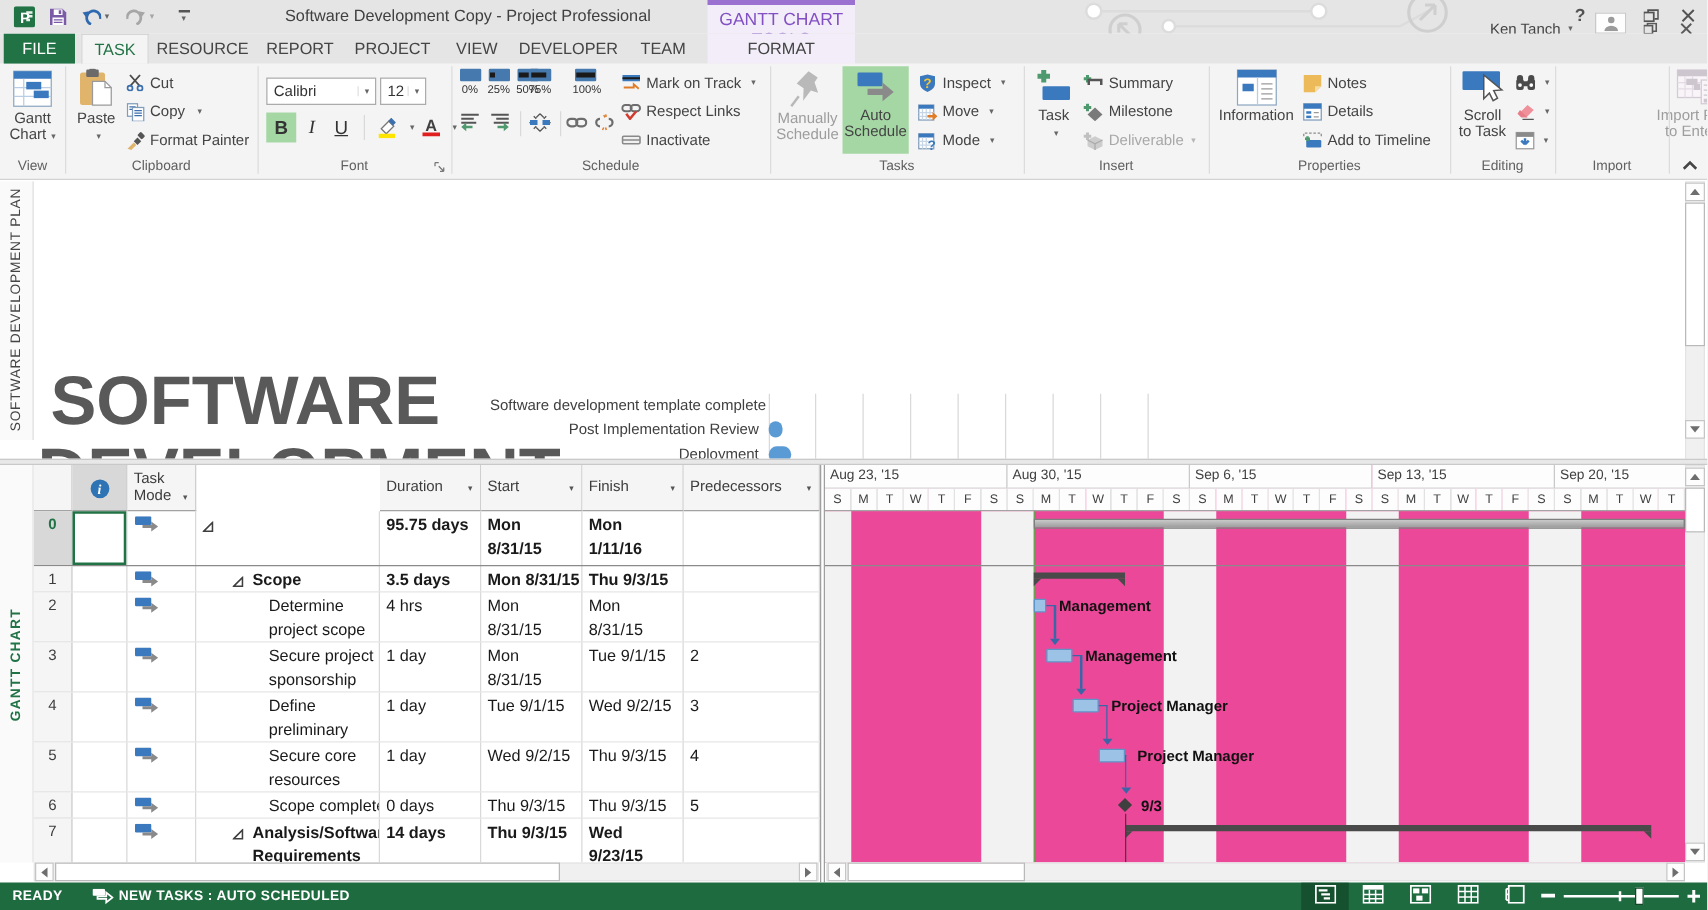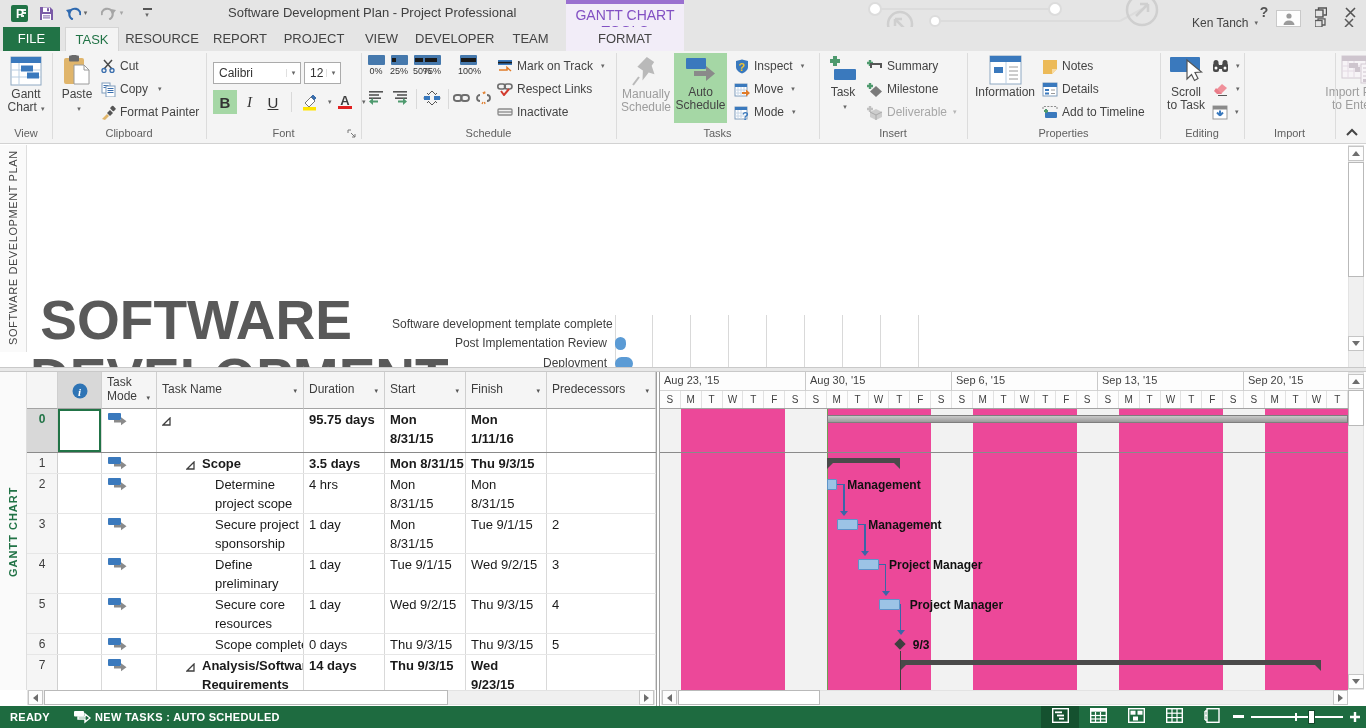--- a/index.html
+++ b/index.html
@@ -153,21 +153,21 @@
           <path d="M13 11 a5.5 5.5 0 1 0 -8 3" fill="none" stroke="#a6a6a6" stroke-width="2.2" transform="rotate(50 8 7)"></path>
           <path d="M15 4 l-5 -1 l2 5 z" fill="#a6a6a6"></path>
         </svg>
       <span class="dd-solo" style="margin-left:3px;color:#a6a6a6;">▾</span>
     </div>
     <div class="qat-btn" style="left:138px;width:18px;flex-direction:column;">
       <div style="width:9px;height:2px;background:#555;margin-bottom:1px;"></div>
       <span class="dd-solo">▾</span>
     </div>
 
-    <span class="win-title" style="left:228px;">Software Development Plan - Project Professional</span>
+    <span class="win-title" style="left:228px;">Software Development Copy - Project Professional</span>
 
     <div class="ctx-zone-top" style="left:566px;top:0;width:118px;height:27px;"></div>
     <div class="ctx-accent" style="left:566px;top:0;width:118px;height:4px;"></div>
     <div class="ctx-label" style="left:566px;top:7px;width:118px;">GANTT CHART TOOLS</div>
 
     <div class="winctl" style="left:1253px;top:2px;width:22px;height:20px;font-size:14px;font-weight:bold;">?</div>
     <div class="winctl" style="left:1281px;top:2px;width:22px;height:20px;">
         <svg width="11" height="10">
           <rect x="0" y="7" width="11" height="2" fill="#535353"></rect>
         </svg>
@@ -655,24 +655,20 @@
         <div class="th-cell" style="left: 0px; width: 31px;"></div>
         <div class="th-cell" style="left: 31px; width: 44px; background: rgb(216, 216, 216);">
           <svg style="position:absolute;left:14px;top:11px;" width="16" height="16" viewBox="0 0 16 16">
             <circle cx="8" cy="8" r="7.5" fill="#2e74b5"></circle>
             <text x="6" y="12.5" font-size="11" font-weight="bold" font-style="italic" fill="#fff" font-family="Liberation Serif,serif">i</text>
           </svg>
         </div>
         <div class="th-cell" style="left: 75px; width: 55px;">
           <span class="lbl" style="top: 3px;">Task<br>Mode </span>
           <span class="flt" style="top: 22px;">▾</span>
-        </div>
-        <div class="th-cell" style="left: 130px; width: 147px;">
-          <span class="lbl">Task Name</span>
-          <span class="flt">▾</span>
         </div>
         <div class="th-cell" style="left: 277px; width: 81px;">
           <span class="lbl">Duration</span>
           <span class="flt">▾</span>
         </div>
         <div class="th-cell" style="left: 358px; width: 81px;">
           <span class="lbl">Start</span>
           <span class="flt">▾</span>
         </div>
         <div class="th-cell" style="left: 439px; width: 81px;">

